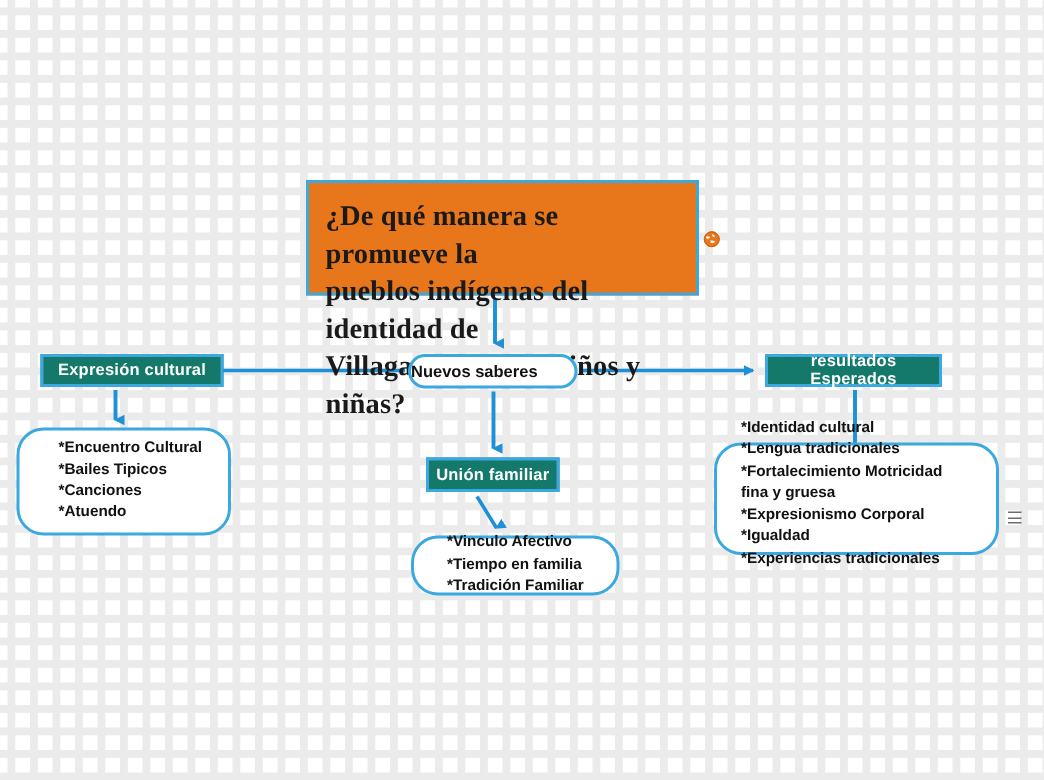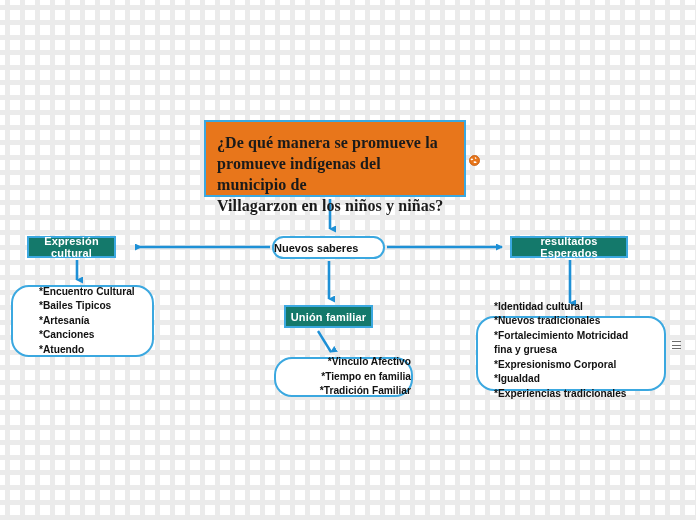--- a/index.html
+++ b/index.html
@@ -45,21 +45,21 @@
     box-sizing: border-box;
   }
 
   
   .node-question {
     background-color: #e8761b;
     border: 2px solid #3ba8e0;
     padding: 10px 11px 9px 11px;
     font-family: "Liberation Serif", serif;
     font-weight: bold;
-    font-size: 16px;
+    font-size: 19px;
     line-height: 1.32;
     color: #1a1a1a;
     letter-spacing: 0.1px;
   }
 
   
   .node-teal {
     background-color: #14796b;
     border: 2px solid #3ba8e0;
     color: #ffffff;
@@ -120,27 +120,27 @@
     justify-content: space-between;
   }
   .menu-icon span {
     display: block;
     height: 1px;
     background-color: #6e6e6e;
   }
 
   
   .n-question   { left: 204px; top: 120px;  width: 262px; height: 77px; }
-  .n-expresion  { left: 27px;  top: 236px;  width: 89px; height: 22px; }
+  .n-expresion  { left: 27px;  top: 236px;  width: 122px; height: 22px; }
   .n-saberes    { left: 272px; top: 236px;  width: 113px; height: 23px; }
   .n-resultados { left: 510px; top: 236px;  width: 118px; height: 22px; justify-content: center; }
   .n-union      { left: 284px; top: 305px;  width: 89px;  height: 23px; }
   .n-list-left  { left: 11px;  top: 285px;  width: 143px; height: 72px; padding: 7px 0 7px 26px; }
-  .n-list-mid   { left: 274px; top: 357px;  width: 139px; height: 40px; padding: 5px 0 5px 22px; text-align: right; }
-  .n-list-right { left: 476px; top: 316px;  width: 190px; height: 75px; padding: 6px 0 12px 16px; }
+  .n-list-mid   { left: 274px; top: 357px;  width: 139px; height: 40px; padding: 5px 0 5px 22px; }
+  .n-list-right { left: 476px; top: 295px;  width: 190px; height: 75px; padding: 6px 0 12px 16px; }
 
   .icon-globe-pos { left: 469px; top: 152px; }
   .icon-menu-pos  { left: 672px; top: 341px; }
 </style>
 </head>
 <body>
 
 <div id="canvas">
 
   <svg id="connectors" viewBox="0 0 696 520" width="696" height="520">
@@ -166,21 +166,21 @@
 
     <line x1="329" y1="261" x2="329" y2="299" stroke="#1e90d6" stroke-width="2.6" marker-end="url(#arrowDown)"></line>
 
     <line x1="318" y1="331" x2="331" y2="352" stroke="#1e90d6" stroke-width="2.4" marker-end="url(#arrowDown)"></line>
 
     <line x1="570" y1="260" x2="570" y2="303" stroke="#1e90d6" stroke-width="2.6" marker-end="url(#arrowDown)"></line>
   </svg>
 
   <div class="node node-question n-question">
     <div>¿De qué manera se promueve  la</div>
-    <div>promueve indígenas del municipio de</div>
+    <div>pueblos indígenas del identidad de</div>
     <div>Villagarzon en los niños y niñas?</div>
   </div>
 
   <div class="globe-icon icon-globe-pos">
     <svg width="11" height="11" viewBox="0 0 11 11">
       <circle cx="5.5" cy="5.5" r="5" fill="#e8761b" stroke="#c75f10" stroke-width="0.6"></circle>
       <path d="M1.4,4 Q3,3 4.4,4.2 Q3.4,5.4 2.2,5.2 Z" fill="#ffffff"></path>
       <path d="M6,2 Q7.6,2.6 7.4,4 Q6.2,4.2 5.8,3 Z" fill="#ffffff"></path>
       <path d="M4.6,6.4 Q6.6,6 7.8,7.2 Q6.4,8.6 4.8,7.8 Z" fill="#ffffff"></path>
       <ellipse cx="5.5" cy="5.5" rx="5" ry="5" fill="none" stroke="#c75f10" stroke-width="0.5"></ellipse>
@@ -199,34 +199,33 @@
     <span>resultados Esperados</span>
   </div>
 
   <div class="node node-teal n-union">
     <span>Unión familiar</span>
   </div>
 
   <div class="node node-list n-list-left">
     <div class="list-line">*Encuentro Cultural</div>
     <div class="list-line">*Bailes Tipicos</div>
-    <div class="list-line">*Artesanía</div>
     <div class="list-line">*Canciones</div>
     <div class="list-line">*Atuendo</div>
   </div>
 
   <div class="node node-list n-list-mid">
     <div class="list-line">*Vinculo Afectivo</div>
     <div class="list-line">*Tiempo en familia</div>
     <div class="list-line">*Tradición Familiar</div>
   </div>
 
   <div class="node node-list n-list-right">
     <div class="list-line">*Identidad cultural</div>
-    <div class="list-line">*Nuevos tradicionales</div>
+    <div class="list-line">*Lengua tradicionales</div>
     <div class="list-line">*Fortalecimiento Motricidad</div>
     <div class="list-line">fina y gruesa</div>
     <div class="list-line">*Expresionismo Corporal</div>
     <div class="list-line">*Igualdad</div>
     <div class="list-line">*Experiencias tradicionales</div>
   </div>
 
   <div class="menu-icon icon-menu-pos">
     <span></span>
     <span></span>

